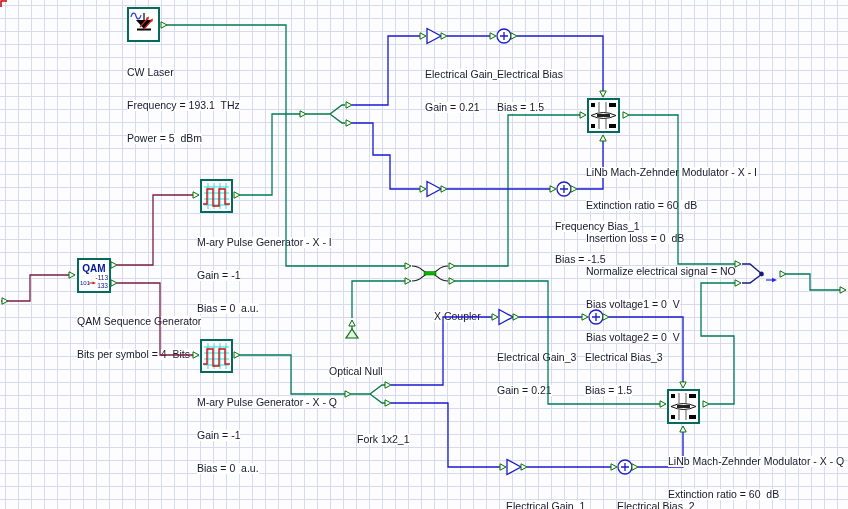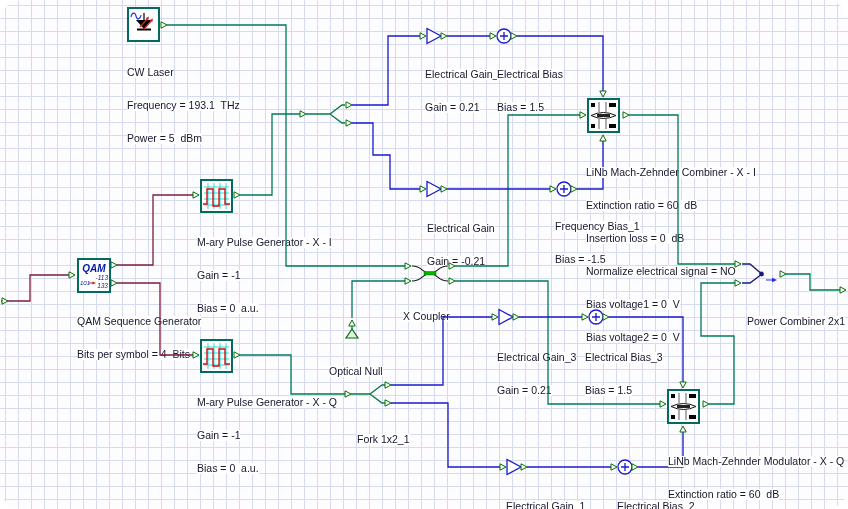--- a/index.html
+++ b/index.html
@@ -5,28 +5,27 @@
   html,body{margin:0;padding:0;background:#fff;}
   #canvas{
     position:relative;width:848px;height:509px;overflow:hidden;
     background-color:#fdfdff;
     background-image:
       linear-gradient(to right,#d7dbef 1px,transparent 1px),
       linear-gradient(to bottom,#d7dbef 1px,transparent 1px);
     background-size:13px 13px;
     background-position:5px 5px;
     font-family:"Liberation Sans",sans-serif;
-    border-radius:22px;
   }
   svg.layer{position:absolute;left:0;top:0;width:848px;height:509px;}
   #under-layer{z-index:1;}
   .lbl{position:absolute;z-index:2;font-size:10.5px;line-height:11px;color:#16162e;white-space:pre;}
   .lbl div{width:fit-content;background:#ffffff;}
   #wire-layer{z-index:3;}
-  .comp{position:absolute;z-index:4;box-sizing:border-box;border:2px solid #056a5e;background:#fff;font-style:italic;}
+  .comp{position:absolute;z-index:4;box-sizing:border-box;border:2px solid #056a5e;background:#fff;}
   .comp svg{display:block;width:100%;height:100%;}
   .wireB{stroke:#7a1d40;stroke-width:1.3;fill:none;}
   .wireG{stroke:#007a5a;stroke-width:1.3;fill:none;}
   .wireE{stroke:#1818cf;stroke-width:1.3;fill:none;}
   .glyphE{stroke:#1b1bcd;stroke-width:1.3;fill:#fff;}
   .forkG{stroke:#057a45;stroke-width:1.3;fill:none;}
 </style>
 </head>
 <body>
 
@@ -60,44 +59,37 @@
     <div>Fork 1x2_1</div>
   </div>
   <div class="lbl" style="left:425px;top:47px">
     <div>Electrical Gain_2</div>
     <div>Gain = 0.21</div>
   </div>
   <div class="lbl" style="left:497px;top:47px">
     <div>Electrical Bias</div>
     <div>Bias = 1.5</div>
   </div>
-  <div class="lbl" style="left:427px;top:201px">
-    <div>Electrical Gain</div>
-    <div>Gain = -0.21</div>
-  </div>
   <div class="lbl" style="left:586px;top:145px">
-    <div>LiNb Mach-Zehnder Combiner - X - I</div>
+    <div>LiNb Mach-Zehnder Modulator - X - I</div>
     <div>Extinction ratio = 60  dB</div>
     <div>Insertion loss = 0  dB</div>
     <div>Normalize electrical signal = NO</div>
     <div>Bias voltage1 = 0  V</div>
     <div>Bias voltage2 = 0  V</div>
   </div>
   <div class="lbl" style="left:555px;top:199px">
     <div>Frequency Bias_1</div>
     <div>Bias = -1.5</div>
   </div>
-  <div class="lbl" style="left:403px;top:289px">
+  <div class="lbl" style="left:434px;top:289px">
     <div>X Coupler</div>
   </div>
   <div class="lbl" style="left:329px;top:344px">
     <div>Optical Null</div>
-  </div>
-  <div class="lbl" style="left:747px;top:294px">
-    <div>Power Combiner 2x1</div>
   </div>
   <div class="lbl" style="left:497px;top:330px">
     <div>Electrical Gain_3</div>
     <div>Gain = 0.21</div>
   </div>
   <div class="lbl" style="left:585px;top:330px">
     <div>Electrical Bias_3</div>
     <div>Bias = 1.5</div>
   </div>
   <div class="lbl" style="left:668px;top:434px">

